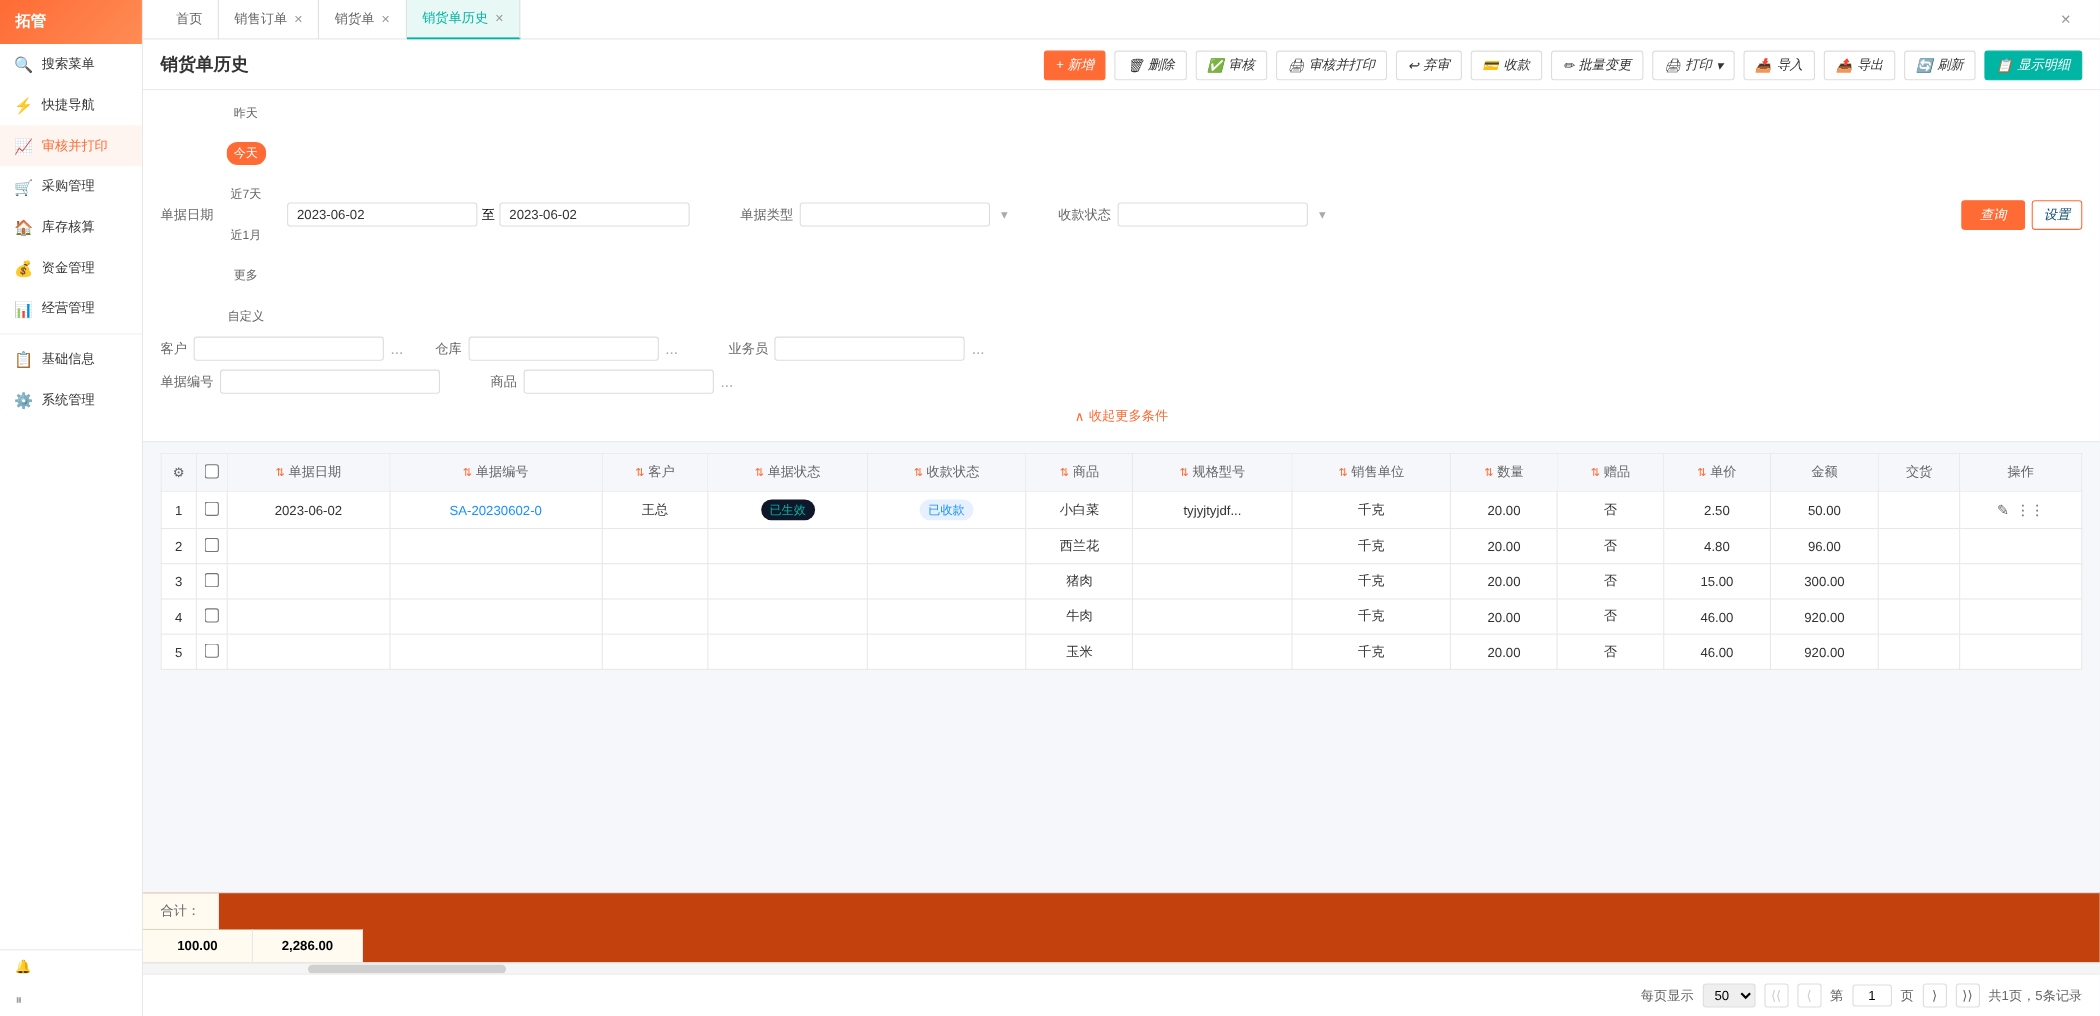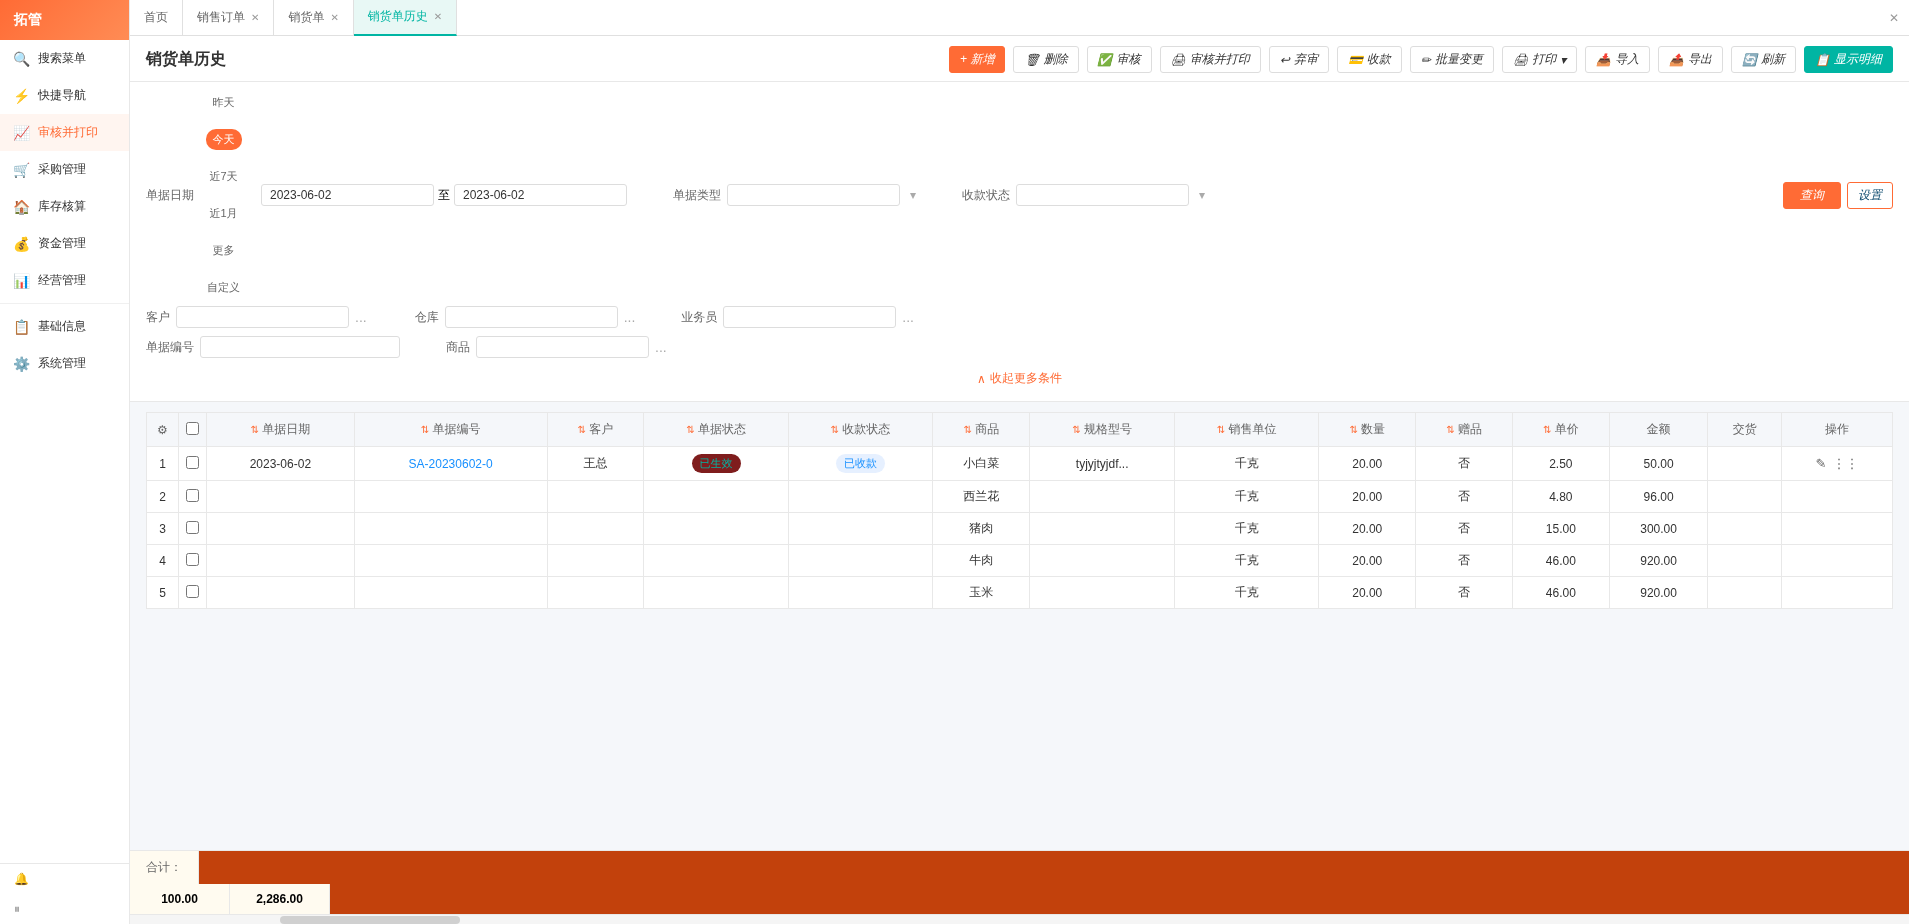--- a/index.html
+++ b/index.html
@@ -10,21 +10,21 @@
     .sidebar-item { display: flex; align-items: center; padding: 10px 14px; cursor: pointer; color: #333; font-size: 12px; gap: 8px; }
     .sidebar-item.active { background: #fff5f0; color: #ff6b35; }
     .sidebar-icon { width: 16px; height: 16px; display: flex; align-items: center; justify-content: center; font-size: 14px; flex-shrink: 0; }
     .sidebar-bottom { margin-top: auto; border-top: 1px solid #e8e8e8; }
     .sidebar-bottom-item { display: flex; align-items: center; padding: 8px 14px; cursor: pointer; color: #999; font-size: 12px; gap: 8px; }
 
     
     .main { flex: 1; display: flex; flex-direction: column; overflow: hidden; }
 
     
-    .tab-bar { background: #fff; border-bottom: 1px solid #e0e0e0; display: flex; align-items: center; height: 36px; padding: 0 0; flex-shrink: 0; }
+    .tab-bar { background: #fff; border-bottom: 1px solid #e0e0e0; display: flex; align-items: center; height: 36px; padding: 0 16px; flex-shrink: 0; }
     .tab { display: flex; align-items: center; padding: 0 14px; height: 36px; cursor: pointer; color: #666; font-size: 12px; border-right: 1px solid #e0e0e0; gap: 6px; white-space: nowrap; }
     .tab.active { background: #e8f8f5; color: #00b5a3; border-bottom: 2px solid #00b5a3; }
     .tab:first-child { border-left: none; }
     .tab-close { color: #999; font-size: 10px; cursor: pointer; }
     .tab-bar-right { margin-left: auto; display: flex; align-items: center; padding-right: 10px; gap: 10px; color: #999; font-size: 12px; }
 
     
     .content { flex: 1; display: flex; flex-direction: column; overflow: hidden; background: #f5f7fa; }
 
     
@@ -50,21 +50,21 @@
     .collapse-row { display: flex; justify-content: center; padding: 4px 0; }
 
     
     .table-wrap { flex: 1; overflow: auto; padding: 10px 16px; }
     .data-table { width: 100%; border-collapse: collapse; background: #fff; font-size: 12px; }
     .data-table th { background: #f5f7fa; border: 1px solid #e8e8e8; padding: 8px 6px; text-align: center; color: #666; font-weight: normal; white-space: nowrap; position: sticky; top: 0; z-index: 1; }
     .data-table td { border: 1px solid #e8e8e8; padding: 7px 6px; text-align: center; color: #333; }
     .th-sortable { cursor: pointer; }
     .sort-icon { color: #ff6b35; font-size: 10px; }
     .badge { display: inline-block; padding: 2px 8px; border-radius: 10px; font-size: 11px; }
-    .badge-green { background: #7f1d1d; color: #00b5a3; }
+    .badge-green { background: #0f172a; color: #00b5a3; }
     .badge-blue { background: #e6f0ff; color: #1890ff; }
     .link-text { color: #1890ff; cursor: pointer; text-decoration: none; }
     .action-btns { display: flex; align-items: center; justify-content: center; gap: 6px; }
     .action-btn { color: #666; cursor: pointer; font-size: 13px; }
 
     
     .table-footer { background: #c2410c; border-top: 1px solid #e8e8e8; display: flex; align-items: flex-start; flex-shrink: 0; flex-direction: column; }
     .footer-label { padding: 8px 16px; font-size: 12px; color: #666; display: flex; align-items: center; border-right: 1px solid #e8e8e8; background: #fffbf0; }
     .footer-cells { display: flex; flex: 1; }
     .footer-cell { border-right: 1px solid #e8e8e8; padding: 8px 12px; font-size: 12px; font-weight: bold; display: flex; align-items: center; justify-content: center; background: #fffbf0; }
@@ -250,21 +250,21 @@
           <div class="btn btn-primary" style="padding:4px 16px;">查询</div>
           <div class="btn btn-orange-outline" style="padding:4px 10px;">设置</div>
         </div>
       </div>
       <div class="filter-row">
         <div class="filter-item">
           <span class="filter-label">客户</span>
           <input class="filter-input" style="min-width: 160px;">
           <span class="filter-dots">...</span>
         </div>
-        <div class="filter-item" style="margin-left:32px;">
+        <div class="filter-item" style="margin-left:13px;">
           <span class="filter-label">仓库</span>
           <input class="filter-input" style="min-width: 160px;">
           <span class="filter-dots">...</span>
         </div>
         <div class="filter-item" style="margin-left:30px;">
           <span class="filter-label">业务员</span>
           <input class="filter-input" style="min-width: 160px;">
           <span class="filter-dots">...</span>
         </div>
       </div>
@@ -468,14 +468,28 @@
         <div style="flex:0.3;"></div>
         <div class="footer-cell" style="min-width:100px;">2,286.00</div>
         <div style="width:100px;"></div>
       </div>
     </div>
 
     <div class="scrollbar-row">
       <div class="scrollbar-thumb"></div>
     </div>
 
+    <div class="pagination-row">
+      <span class="page-info">每页显示</span>
+      <select class="page-size-select">
+        <option>50</option>
+      </select>
+      <div class="page-btn disabled">⟨⟨</div>
+      <div class="page-btn disabled">⟨</div>
+      <span class="page-info">第</span>
+      <input class="page-input" value="1" style="">
+      <span class="page-info">页</span>
+      <div class="page-btn">⟩</div>
+      <div class="page-btn">⟩⟩</div>
+      <span class="page-info">共1页，5条记录</span>
+    </div>
   </div>
 </div>
 
 </body></html>

